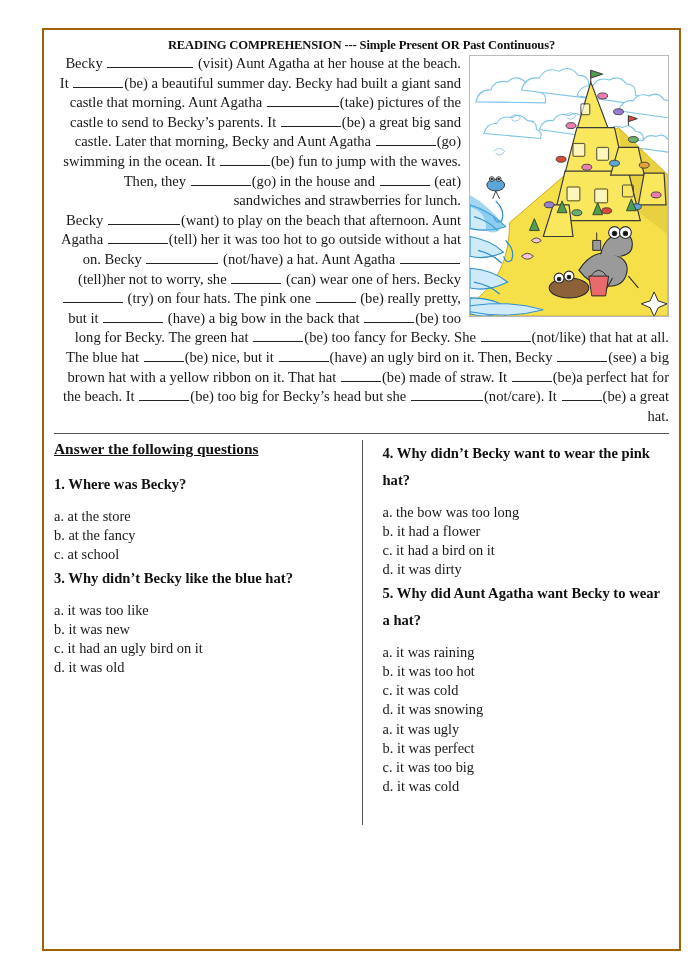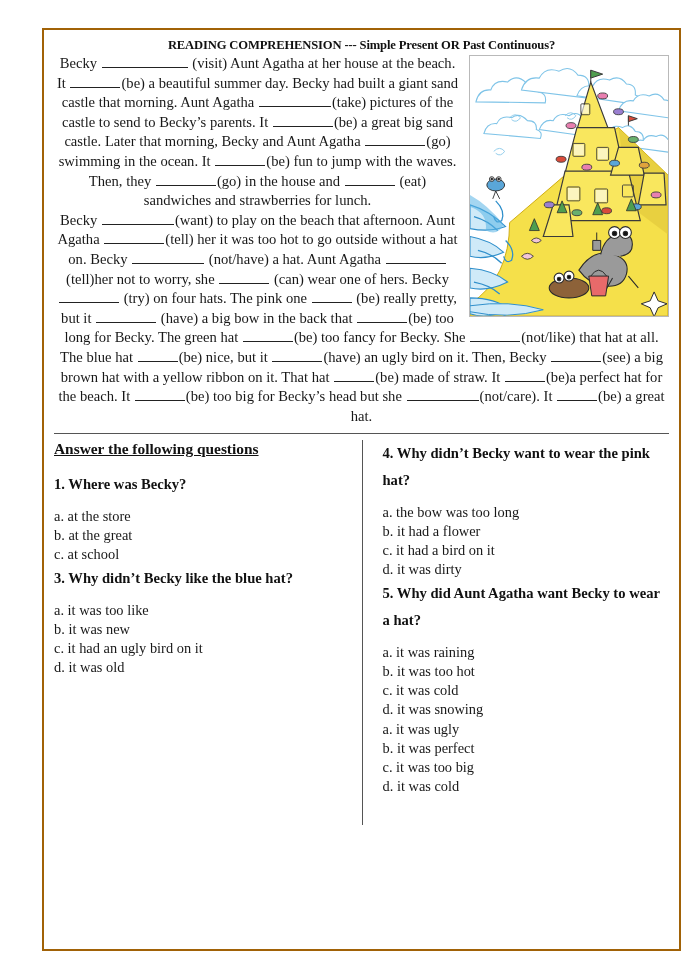--- a/index.html
+++ b/index.html
@@ -52,21 +52,21 @@
     background: #ffffff;
     overflow: hidden;
   }
   .illus svg { display: block; width: 100%; height: 100%; }
 
   
   .story {
     font-size: 14.6px;
     line-height: 19.6px;
     color: #181818;
-    text-align: center;
+    text-align: right;
     hyphens: none;
   }
   .story p { margin: 0; }
   .blank {
     display: inline-block;
     border-bottom: 1.4px solid #222;
     vertical-align: baseline;
     height: 0.95em;
     margin: 0 1px;
   }
@@ -283,21 +283,21 @@
 
       <div class="qwrap">
 
         <div class="qcol left">
           <div class="ans-head">Answer the following questions</div>
 
           <div>
             <div class="question">1. Where was Becky?</div>
             <div class="choices">
               <div class="choice">a. at the store</div>
-              <div class="choice">b. at the great</div>
+              <div class="choice">b. at the fancy</div>
               <div class="choice">c. at school</div>
             </div>
           </div>
 
 
           <div>
             <div class="question">3. Why didn’t Becky like the blue hat?</div>
             <div class="choices">
               <div class="choice">a. it was too like</div>
               <div class="choice">b. it was new</div>

